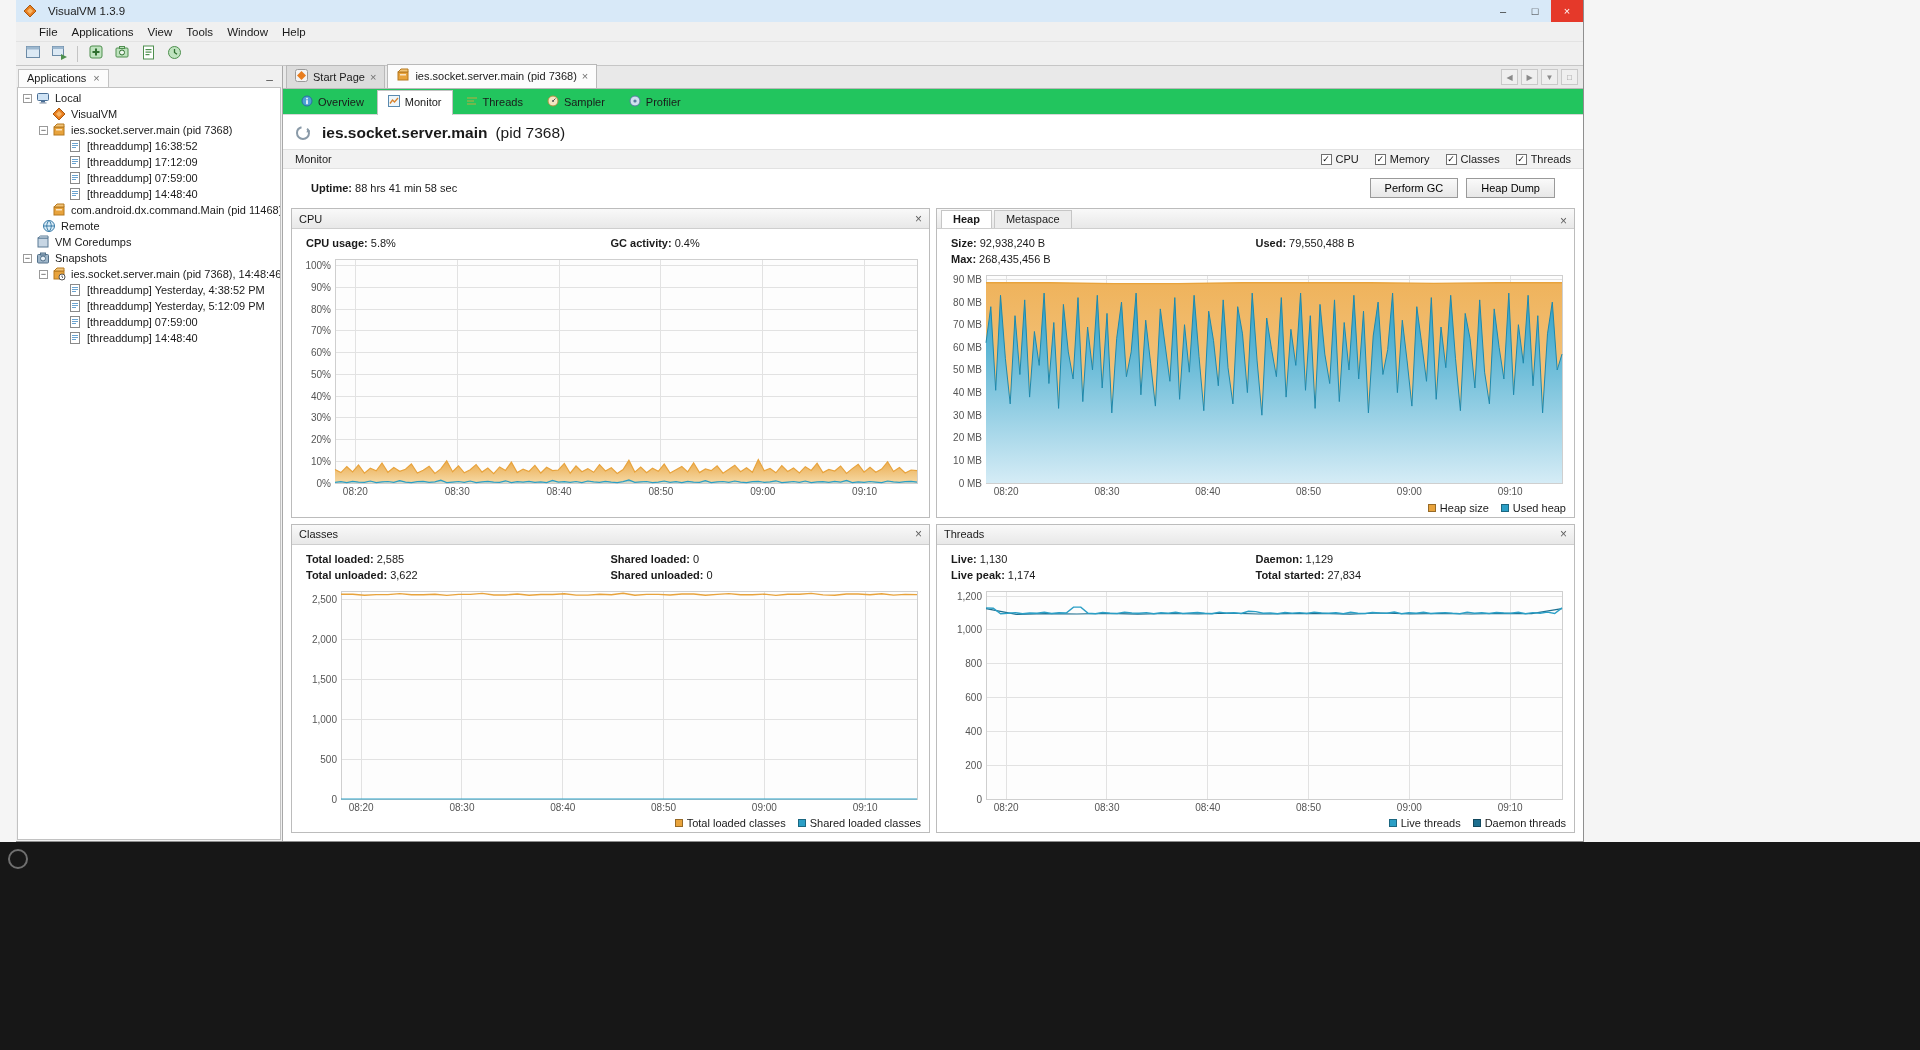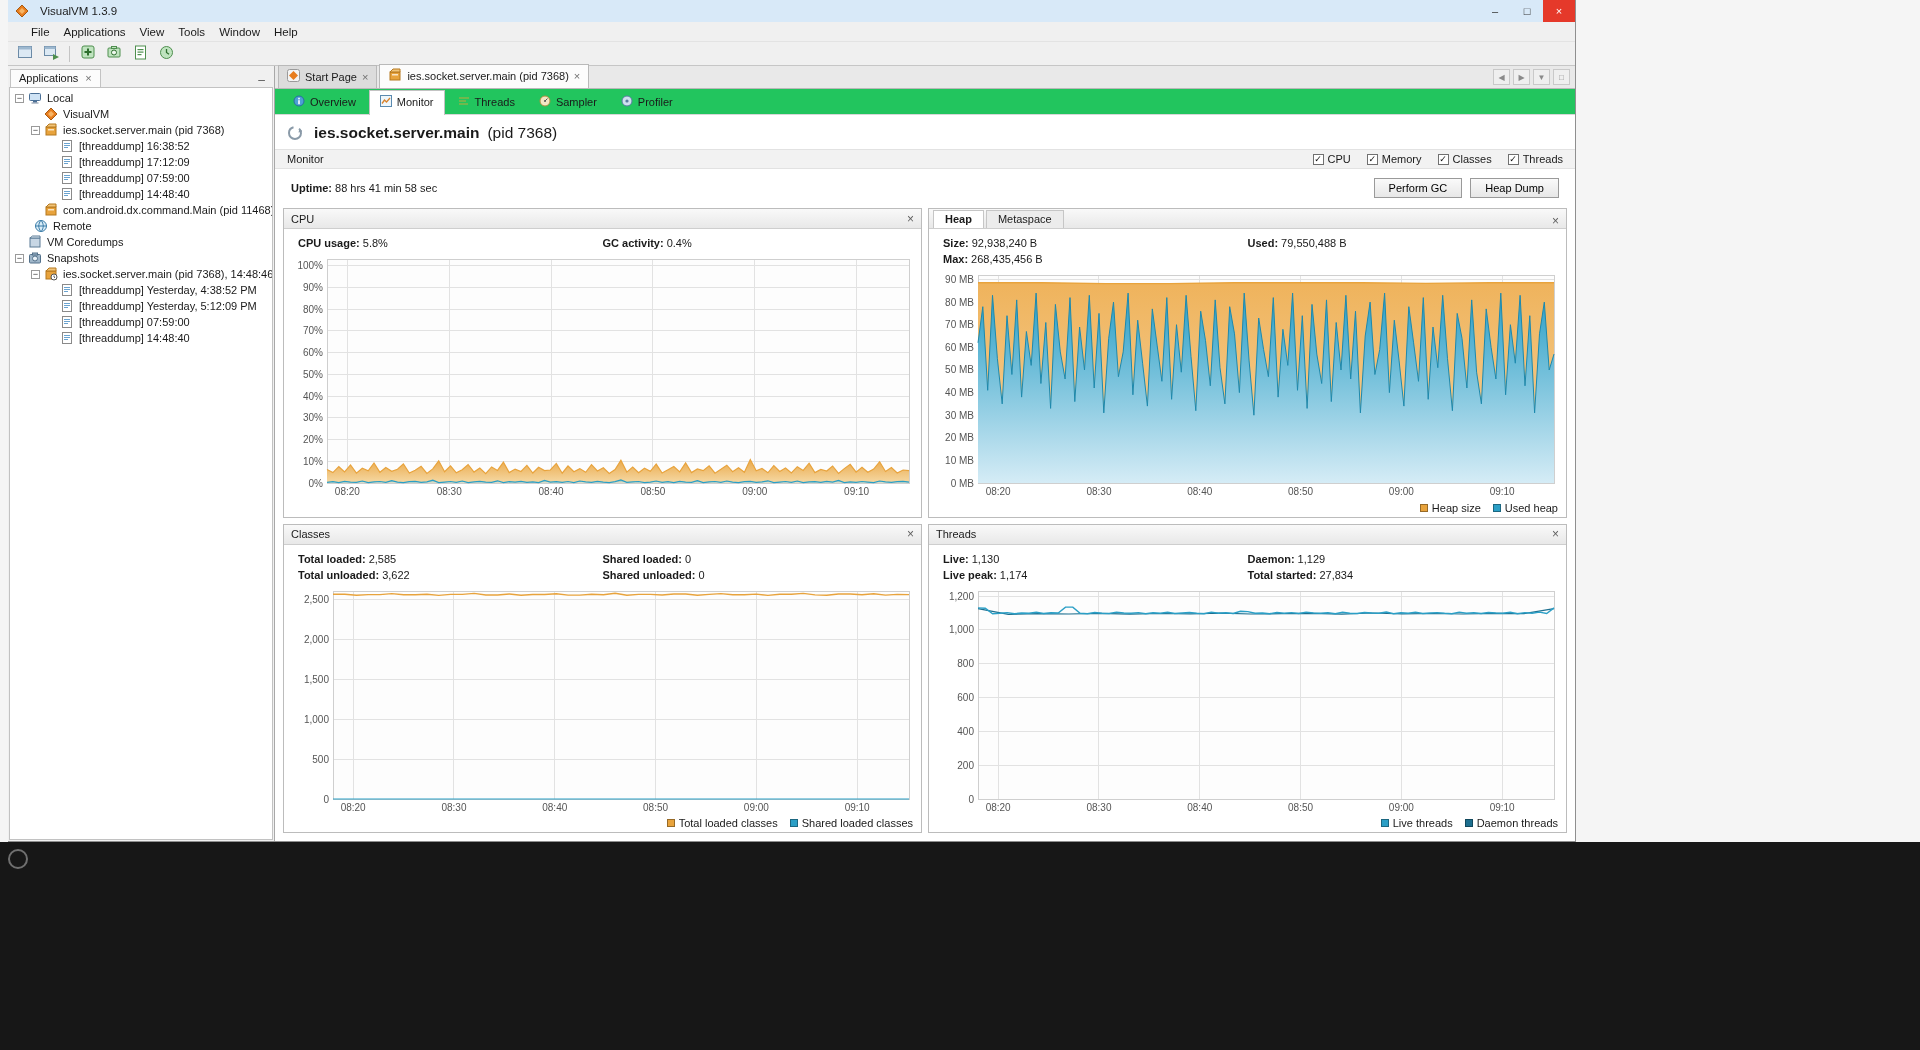--- a/index.html
+++ b/index.html
@@ -1,20 +1,20 @@
 <!DOCTYPE html>
 <html><head>
 <meta charset="utf-8">
 <style>
   *{box-sizing:border-box;margin:0;padding:0;}
   body{font-family:"Liberation Sans",sans-serif;font-size:11px;color:#1a1a1a;}
   #desktop{position:relative;width:1920px;height:1050px;background:#f5f5f5;overflow:hidden;}
   #bottom-dark{position:absolute;left:0;top:842px;width:1920px;height:208px;background:#171717;}
   #corner-circle{position:absolute;left:8px;top:849px;width:20px;height:20px;border-radius:50%;border:2px solid #6f6f6f;}
-  #app{position:absolute;left:8px;top:0;width:1568px;height:842px;background:#f0f0f0;border-right:1px solid #8f8f8f;border-bottom:1px solid #8f8f8f;display:flex;flex-direction:column;}
+  #app{position:absolute;left:16px;top:0;width:1568px;height:842px;background:#f0f0f0;border-right:1px solid #8f8f8f;border-bottom:1px solid #8f8f8f;display:flex;flex-direction:column;}
   
   #titlebar{height:22px;background:#d8e9f8;display:flex;align-items:center;gap:6px;padding-left:7px;flex:none;}
   #titlebar .title{font-size:11.5px;color:#1c1c1c;}
   #win-controls{margin-left:auto;display:flex;height:100%;}
   .wbtn{width:32px;height:100%;display:flex;align-items:center;justify-content:center;font-size:11px;color:#333;cursor:default;}
   .wbtn.close{background:#e5392a;color:#fff;}
   
   #menubar{height:20px;background:#f0f0f0;display:flex;align-items:center;padding-left:16px;border-bottom:1px solid #e3e3e3;flex:none;}
   .menu-item{padding:2px 7px;font-size:11.5px;cursor:default;}
   
@@ -46,21 +46,21 @@
   .subtab{display:flex;align-items:center;gap:5px;padding:4px 10px 5px;font-size:11px;border:1px solid transparent;border-bottom:none;cursor:default;white-space:nowrap;}
   .subtab.active{background:#fff;border-color:#c3c3c3;margin-bottom:-1px;padding-bottom:6px;}
   #page{flex:1;display:flex;flex-direction:column;min-height:0;justify-content:center;}
   #page-title{padding:9px 12px 7px;display:flex;align-items:center;gap:8px;}
   #page-title .name{font-size:15.5px;font-weight:bold;}
   #page-title .pid{font-size:15.5px;font-weight:normal;}
   #monitor-strip{height:20px;background:#f2f2f2;border-top:1px solid #e2e2e2;border-bottom:1px solid #e2e2e2;display:flex;align-items:center;padding:0 12px;flex:none;}
   #toggles{margin-left:auto;display:flex;gap:16px;align-items:center;}
   .toggle{display:flex;align-items:center;gap:4px;cursor:default;}
   .cb{width:11px;height:11px;border:1px solid #707070;background:#fff;display:inline-flex;align-items:center;justify-content:center;font-size:9px;color:#111;}
-  #uptime-row{padding:9px 16px 7px;display:flex;align-items:center;flex:none;}
+  #uptime-row{padding:9px 28px 7px;display:flex;align-items:center;flex:none;}
   #actions{margin-left:auto;display:flex;gap:8px;}
   .btn{font-family:"Liberation Sans",sans-serif;font-size:11px;padding:3px 14px;border:1px solid #9a9a9a;background:linear-gradient(#fafafa,#e7e7e7);cursor:default;}
   .b{font-weight:bold;}
   
   #panel-grid{flex:1;display:grid;grid-template-columns:1fr 1fr;grid-template-rows:1fr 1fr;gap:6px;margin:3px 8px 8px;min-height:0;}
   .panel{border:1px solid #bcbcbc;background:#fff;display:flex;flex-direction:column;min-height:0;min-width:0;}
   .p-head{height:20px;background:linear-gradient(#f9f9f9,#e8e8e8);border-bottom:1px solid #cecece;display:flex;align-items:center;padding:0 7px;flex:none;}
   .p-head.tabs{padding:0 7px 0 4px;align-items:flex-end;}
   .mini-tab{display:inline-flex;align-items:center;padding:2px 11px 3px;border:1px solid #c6c6c6;border-bottom:none;background:#ececec;margin:2px 2px 0 0;font-size:11px;cursor:default;}
   .mini-tab.active{background:#fff;font-weight:bold;}

